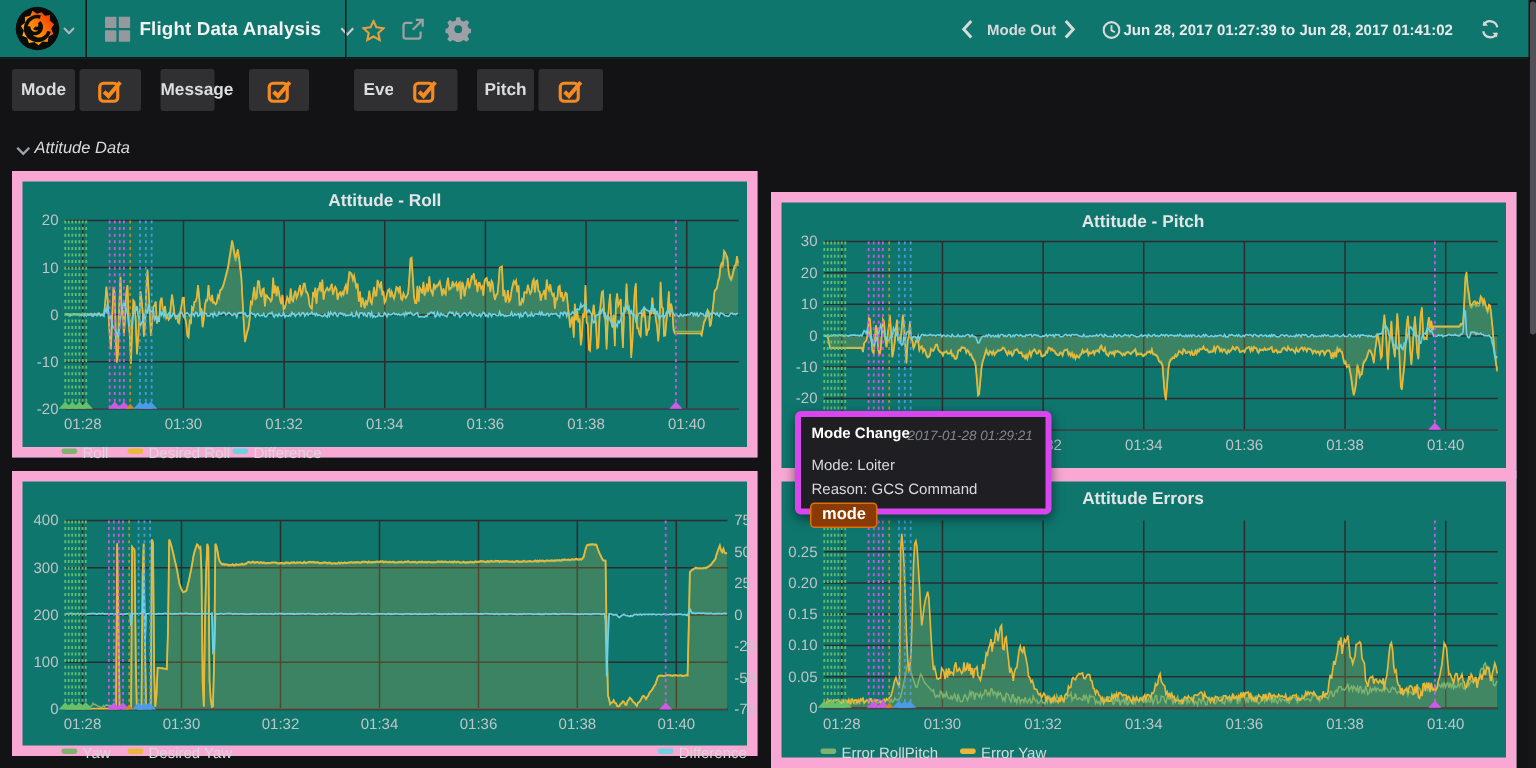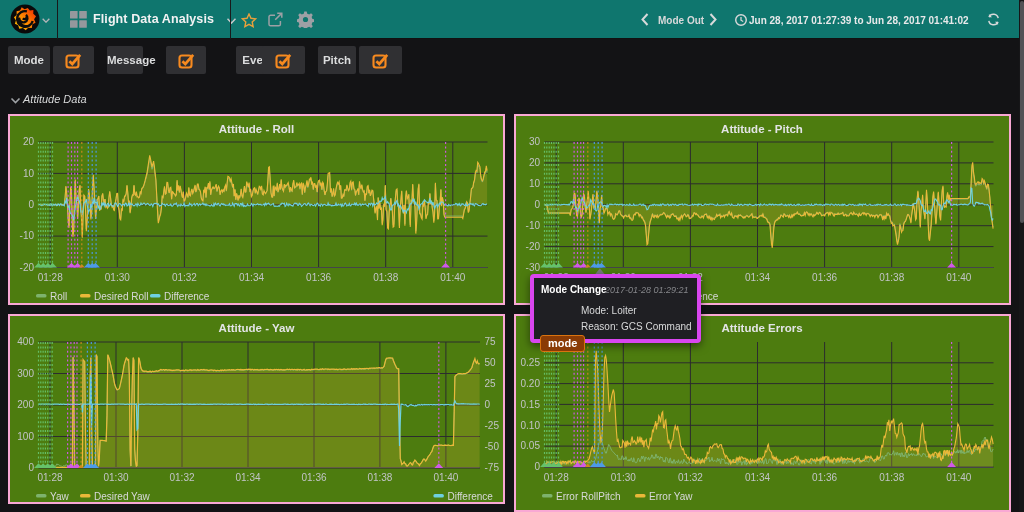--- a/index.html
+++ b/index.html
@@ -1,16 +1,16 @@
 <!DOCTYPE html>
 <html><head><meta charset="utf-8"><style>
 * { margin:0; padding:0; box-sizing:border-box; }
 html,body { width:1024px; height:512px; background:#131315; overflow:hidden;
   font-family:"Liberation Sans", sans-serif; }
-.panel { position:absolute; background:#4d7c0f; border:2px solid #f9a8d4; }
+.panel { position:absolute; background:#0f766e; border:7px solid #f9a8d4; }
 .ptitle { position:absolute; top:6.5px; left:0; right:0; text-align:center;
   color:#e3e4e6; font-size:11.5px; font-weight:bold; letter-spacing:0; }
 text.ax { font-family:"Liberation Sans",sans-serif; font-size:10px; fill:#c2c4c7; }
 text.lg { font-family:"Liberation Sans",sans-serif; font-size:10px; fill:#d8d9da; }
 </style></head><body>
 
 <div style="position:absolute;left:0;top:0;width:1024px;height:39px;background:#0f766e;border-bottom:1px solid #111;z-index:10">
 
   <svg width="30" height="30" viewBox="0 0 30 30" style="position:absolute;left:10px;top:4px">
     <defs>
@@ -184,21 +184,21 @@
       <path d="M81.1 151.5L85.5 146.7L89.9 151.5Z" fill="#4d9be8"></path>
       <path d="M431.2 151.5L435.6 146.7L440.0 151.5Z" fill="#d159e8"></path>
       <rect x="26.0" y="178.0" width="10.5" height="3.6" rx="1.6" fill="#7EB26D"></rect>
       <text x="40.0" y="184.0" class="lg">Roll</text>
       <rect x="70.0" y="178.0" width="10.5" height="3.6" rx="1.6" fill="#EAB839"></rect>
       <text x="84.0" y="184.0" class="lg">Desired Roll</text>
       <rect x="140.0" y="178.0" width="10.5" height="3.6" rx="1.6" fill="#6ED0E0"></rect>
       <text x="154.0" y="184.0" class="lg">Difference</text>
     </svg>
   </div>
-<div class="panel" style="left:513.5px;top:114px;width:497.0px;height:191.0px">
+<div class="panel" style="left:513.5px;top:128px;width:497.0px;height:191.0px">
     <div class="ptitle">Attitude - Pitch</div>
     <svg width="497" height="191" viewBox="0 0 497 191" style="position:absolute;left:0;top:0">
       <path d="M28.5 26.0H477.5" stroke="#2c2c2e" stroke-width="1"></path>
       <text x="24.0" y="29.3" text-anchor="end" class="ax">30</text>
       <path d="M28.5 46.9H477.5" stroke="#2c2c2e" stroke-width="1"></path>
       <text x="24.0" y="50.2" text-anchor="end" class="ax">20</text>
       <path d="M28.5 67.8H477.5" stroke="#2c2c2e" stroke-width="1"></path>
       <text x="24.0" y="71.1" text-anchor="end" class="ax">10</text>
       <path d="M28.5 88.8H477.5" stroke="#2c2c2e" stroke-width="1"></path>
       <text x="24.0" y="92.0" text-anchor="end" class="ax">0</text>
@@ -257,21 +257,20 @@
       <path d="M77.9 159.8L83.9 152.2L89.9 159.8Z" fill="#77787c"></path>
       <rect x="26.0" y="178.0" width="10.5" height="3.6" rx="1.6" fill="#7EB26D"></rect>
       <text x="40.0" y="184.0" class="lg">Pitch</text>
       <rect x="70.0" y="178.0" width="10.5" height="3.6" rx="1.6" fill="#EAB839"></rect>
       <text x="84.0" y="184.0" class="lg">Desired Pitch</text>
       <rect x="143.0" y="178.0" width="10.5" height="3.6" rx="1.6" fill="#6ED0E0"></rect>
       <text x="157.0" y="184.0" class="lg">Difference</text>
     </svg>
   </div>
 <div class="panel" style="left:8px;top:313.5px;width:497.0px;height:190.5px">
-    <div class="ptitle">Attitude - Yaw</div>
     <svg width="497" height="190" viewBox="0 0 497 190" style="position:absolute;left:0;top:0">
       <path d="M28.5 26.0H470.0" stroke="#2c2c2e" stroke-width="1"></path>
       <text x="24.0" y="29.3" text-anchor="end" class="ax">400</text>
       <path d="M28.5 57.5H470.0" stroke="#2c2c2e" stroke-width="1"></path>
       <text x="24.0" y="60.8" text-anchor="end" class="ax">300</text>
       <path d="M28.5 89.0H470.0" stroke="#2c2c2e" stroke-width="1"></path>
       <text x="24.0" y="92.3" text-anchor="end" class="ax">200</text>
       <path d="M28.5 120.5H470.0" stroke="#2c2c2e" stroke-width="1"></path>
       <text x="24.0" y="123.8" text-anchor="end" class="ax">100</text>
       <path d="M28.5 152.0H470.0" stroke="#2c2c2e" stroke-width="1"></path>
@@ -401,18 +400,18 @@
       <rect x="26.0" y="178.0" width="10.5" height="3.6" rx="1.6" fill="#7EB26D"></rect>
       <text x="40.0" y="184.0" class="lg">Error RollPitch</text>
       <rect x="119.0" y="178.0" width="10.5" height="3.6" rx="1.6" fill="#EAB839"></rect>
       <text x="133.0" y="184.0" class="lg">Error Yaw</text>
     </svg>
   </div>
 
 <div style="position:absolute;left:530px;top:274px;width:170.5px;height:69px;background:#1f1f23;border:4px solid #d946ef;border-radius:4px;box-shadow:0 3px 8px rgba(0,0,0,0.5);z-index:40">
   <div style="position:absolute;left:7px;top:6px;color:#ffffff;font-weight:bold;font-size:10px;">Mode Change</div>
   <div style="position:absolute;right:8px;top:7px;color:#85868a;font-style:italic;font-size:9px;">2017-01-28 01:29:21</div>
-  <div style="position:absolute;left:7px;top:25px;color:#d8d9da;font-size:10px;line-height:16px;margin-left:40px;">Mode: Loiter<br>Reason: GCS Command</div>
+  <div style="position:absolute;left:7px;top:25px;color:#d8d9da;font-size:10px;line-height:16px;">Mode: Loiter<br>Reason: GCS Command</div>
   <div style="position:absolute;left:6px;top:57px;background:#8a3b05;border:1px solid #d9730f;border-radius:3px;color:#fff;font-weight:bold;font-size:11px;padding:1px 7px 2px;">mode</div>
 </div>
 
 <div style="position:absolute;right:0;top:0;width:5px;height:512px;background:#161618;z-index:60"></div>
 <div style="position:absolute;right:0.5px;top:1px;width:4px;height:222px;background:#525256;border-radius:2px;z-index:61"></div>
 
 </body></html>

